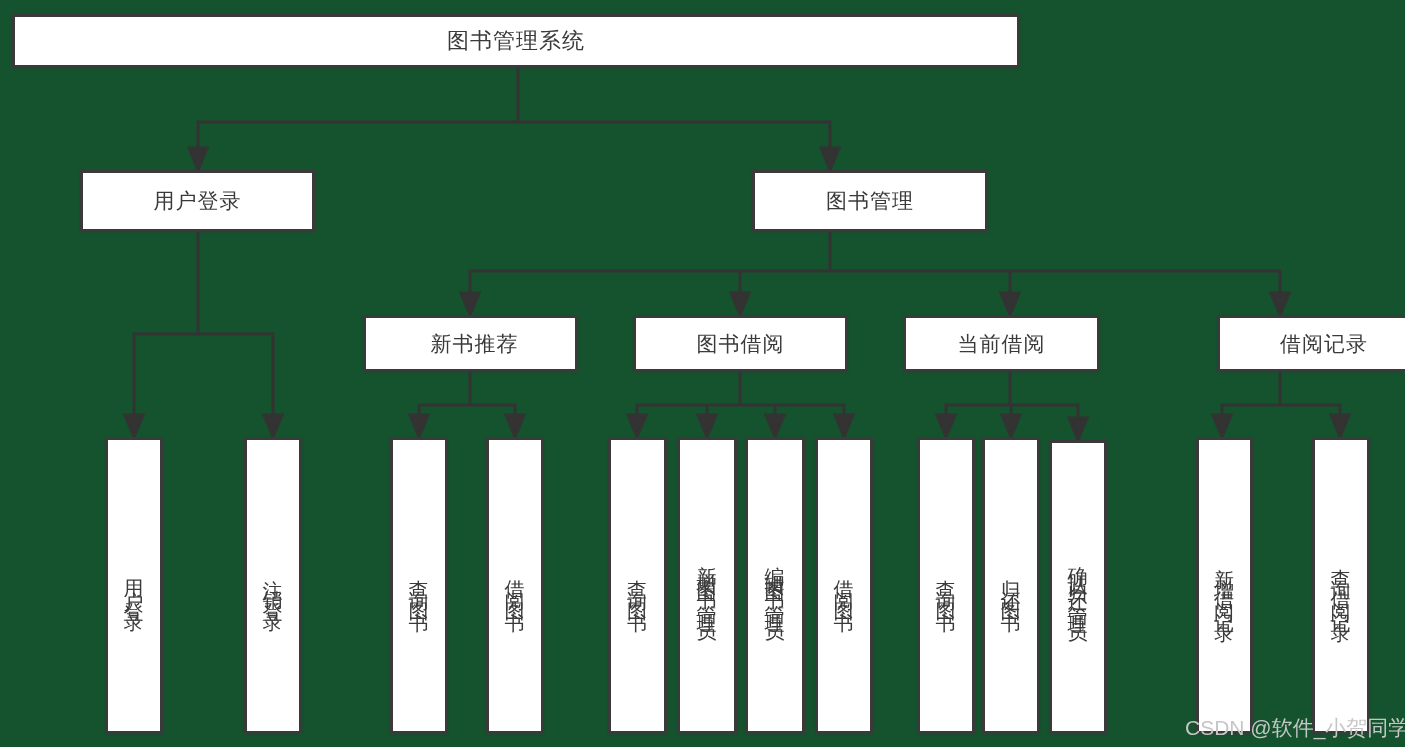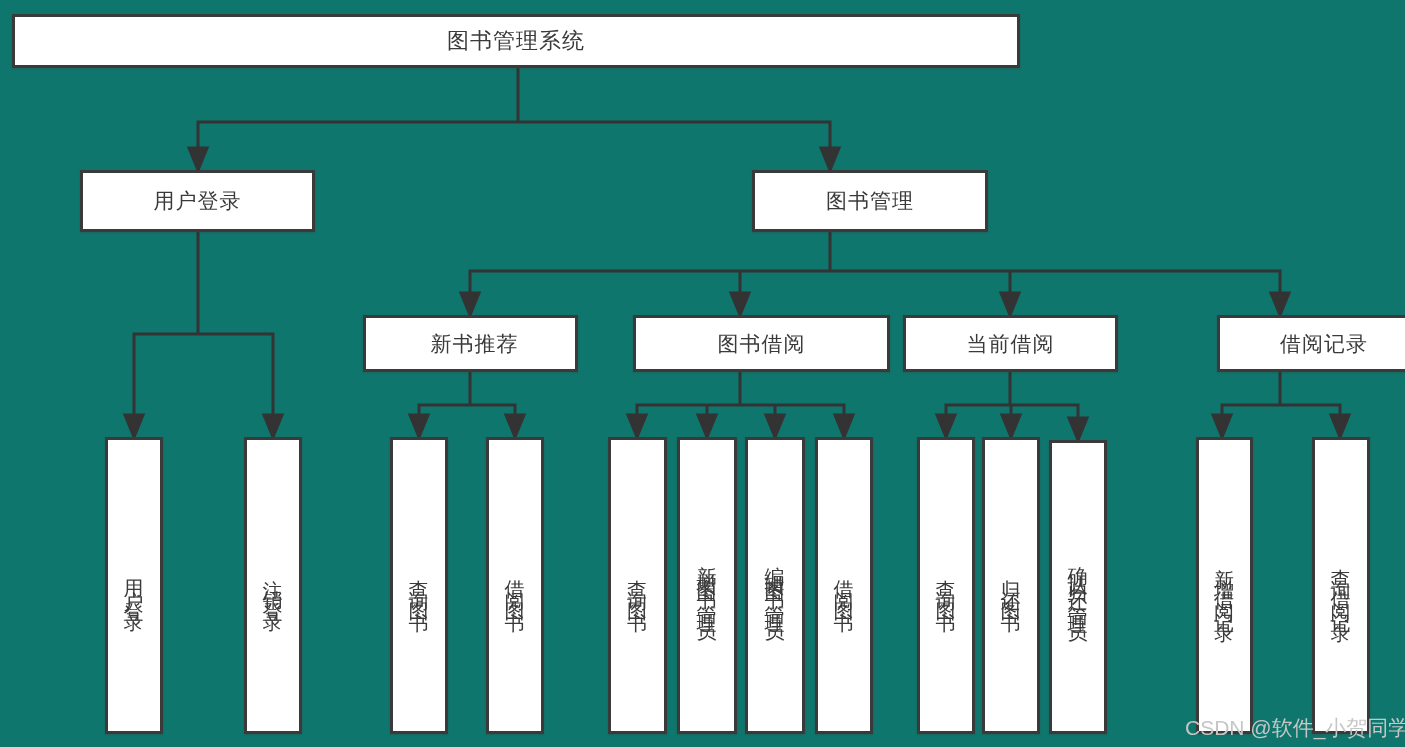--- a/index.html
+++ b/index.html
@@ -1,20 +1,20 @@
 <!DOCTYPE html>
 <html><head>
 <meta charset="utf-8">
 <style>
   html, body { margin: 0; padding: 0; background: #ffffff; }
   .canvas {
     position: relative;
     width: 1405px;
     height: 747px;
-    background: #0f766e;
+    background: #14532d;
     font-family: "Liberation Sans", sans-serif;
     overflow: hidden;
   }
   .wires {
     position: absolute;
     left: 0; top: 0;
     width: 1405px; height: 747px;
     z-index: 1;
   }
   .node {
@@ -111,24 +111,24 @@
   <div class="node h" style="left:80px; top:170px; width:235px; height:62px;">
     <span>用户登录</span>
   </div>
   <div class="node h" style="left:752px; top:170px; width:236px; height:62px;">
     <span>图书管理</span>
   </div>
 
   <div class="node h" style="left:363px; top:315px; width:215px; height:57px;padding-left:8px;">
     <span>新书推荐</span>
   </div>
-  <div class="node h" style="left:633px; top:315px; width:257px; height:57px;">
+  <div class="node h" style="left:633px; top:315px; width:215px; height:57px;">
     <span>图书借阅</span>
   </div>
-  <div class="node h" style="left:903px; top:315px; width:215px; height:57px;">
+  <div class="node h" style="left:903px; top:315px; width:197px; height:57px;">
     <span>当前借阅</span>
   </div>
   <div class="node h" style="left:1173px; top:315px; width:214px; height:57px;margin-left:44px;">
     <span>借阅记录</span>
   </div>
 
   <div class="node v" style="left:105px; top:437px; width:58px; height:297px;">
     <span>用户登录</span>
   </div>
   <div class="node v" style="left:244px; top:437px; width:58px; height:297px;">

